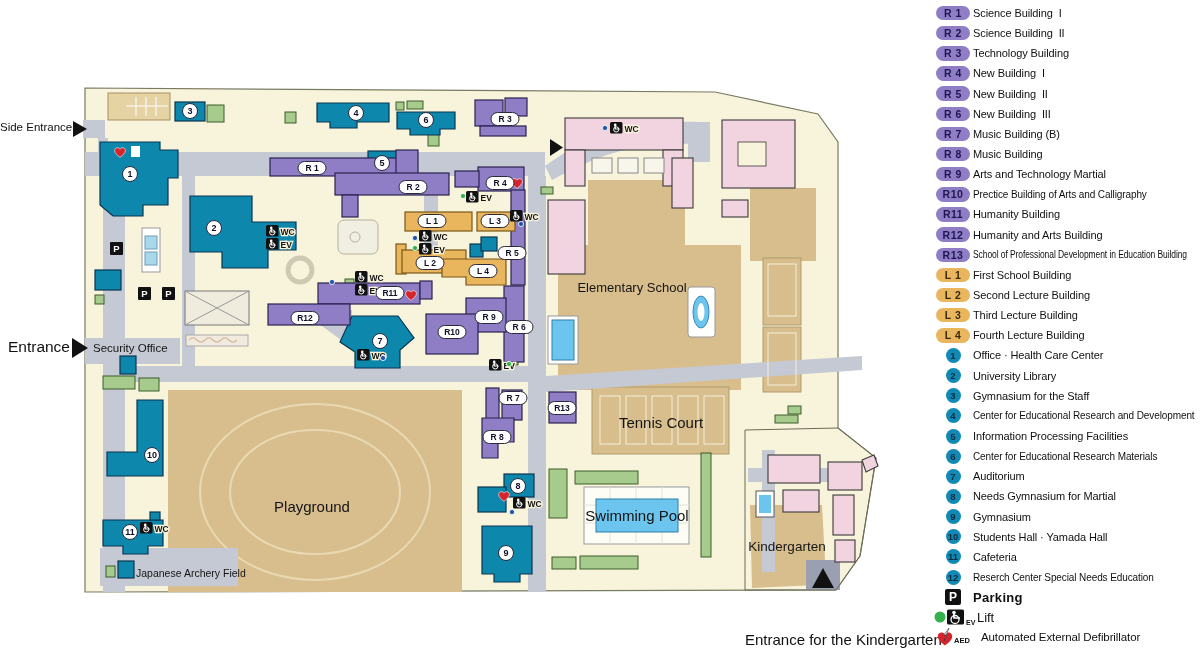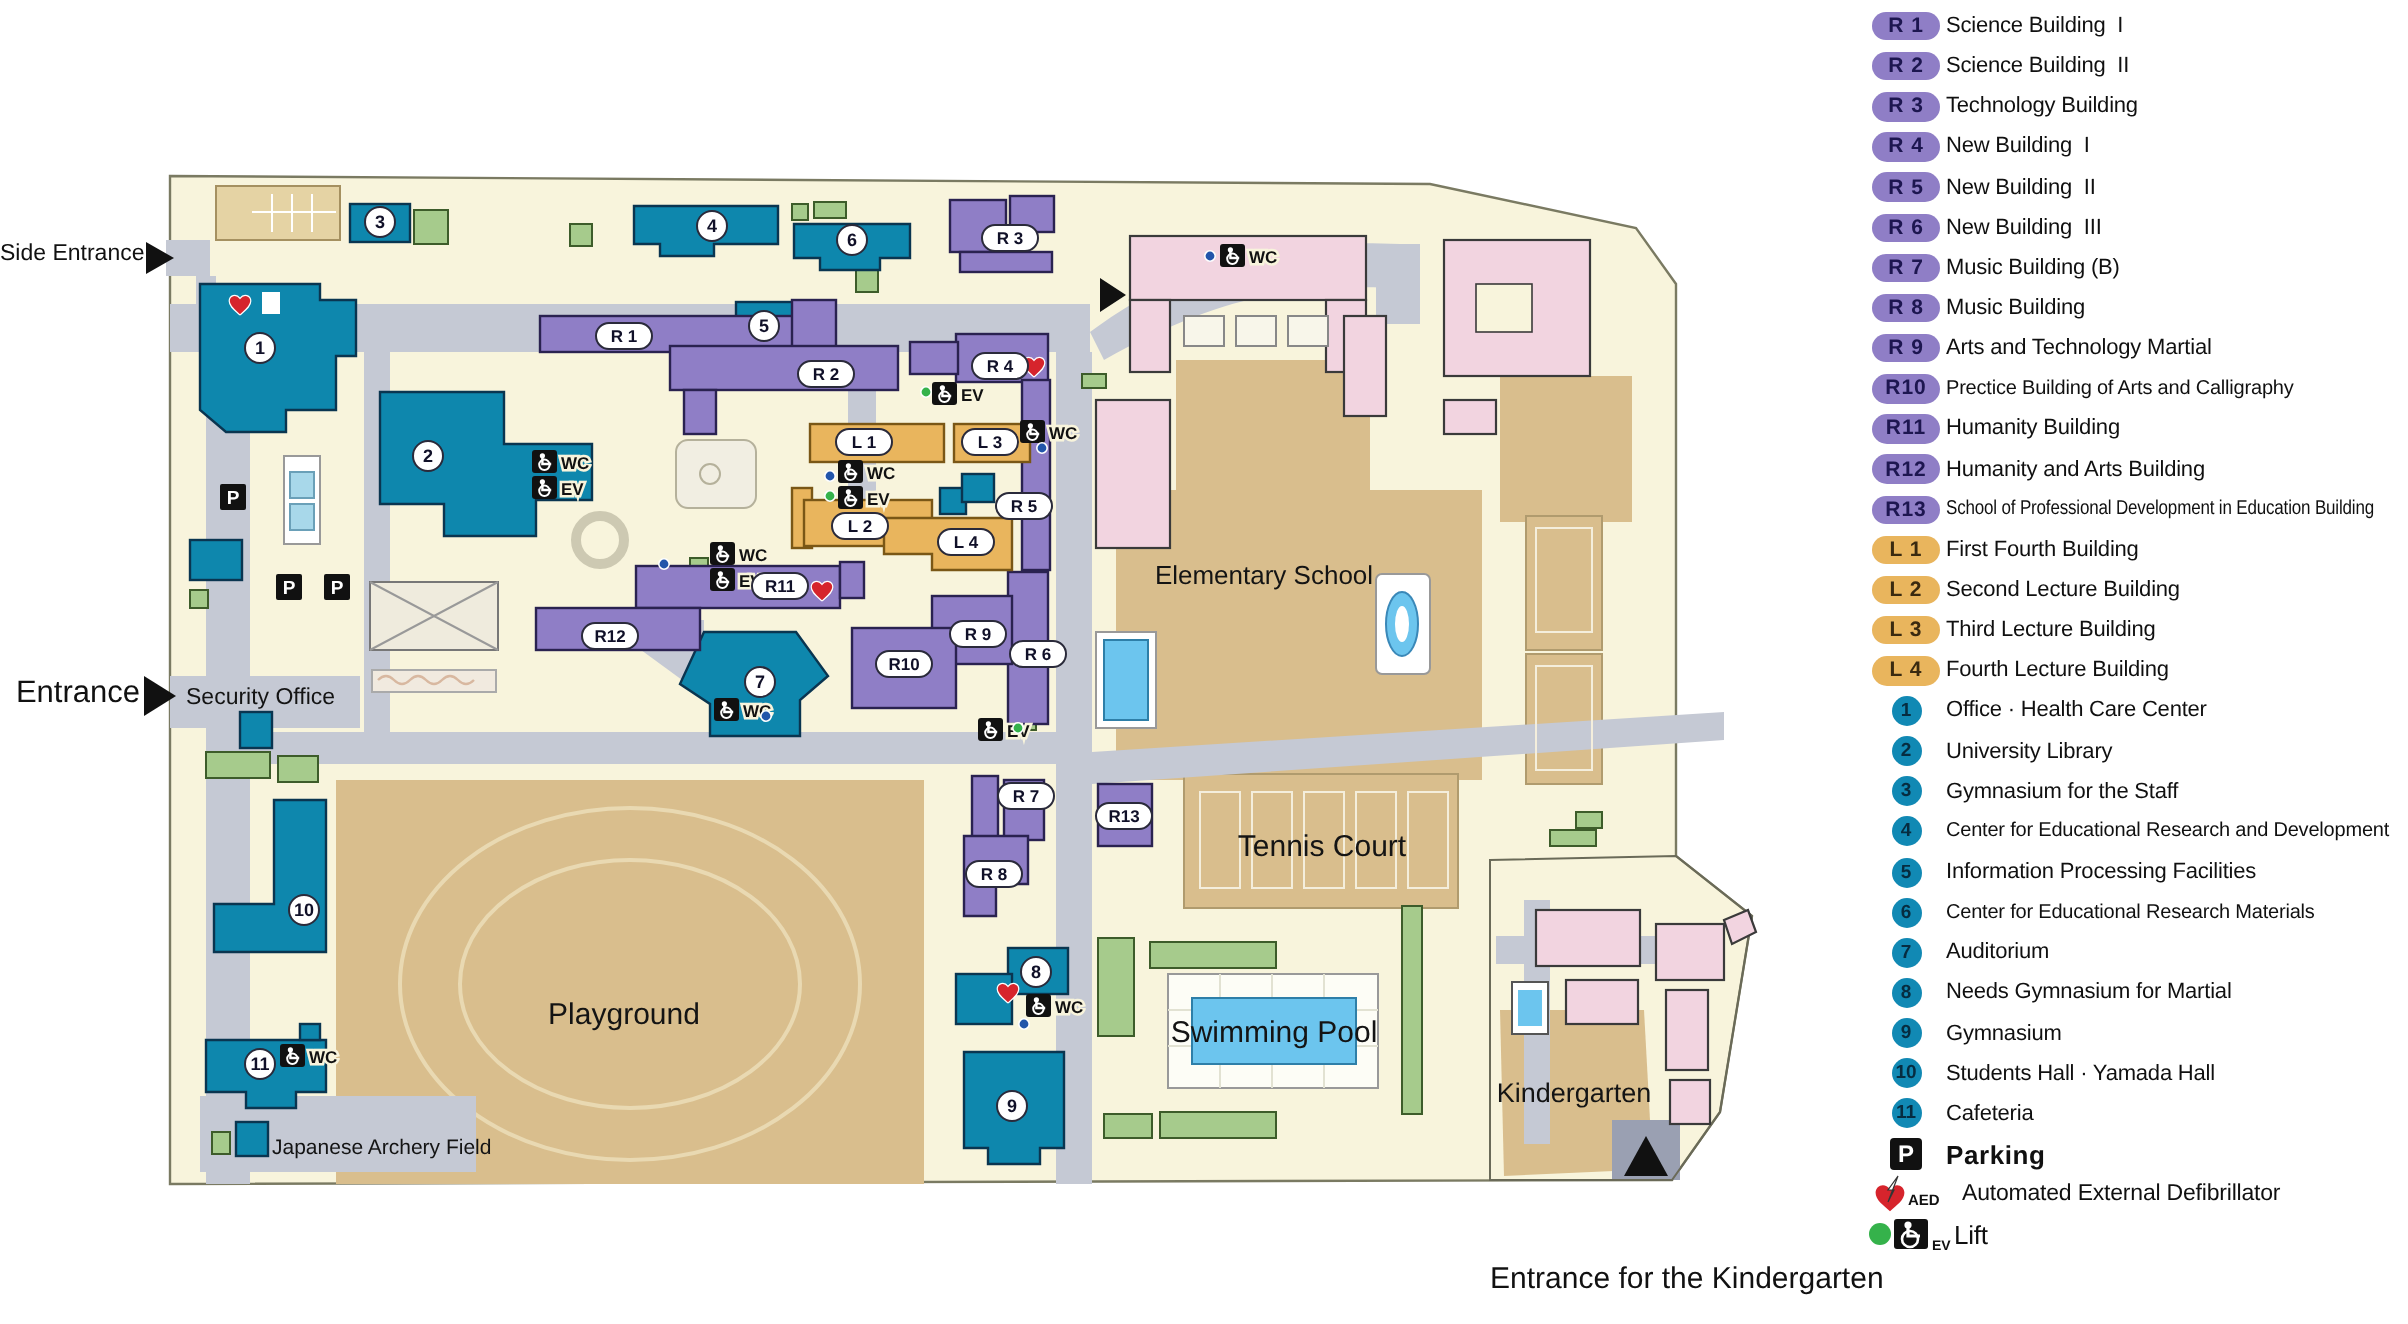--- a/index.html
+++ b/index.html
@@ -538,21 +538,21 @@
         <div class="lrow">
           <span class="bslot">
             <span class="pill pr">R13</span>
           </span>
           <span class="llab auto xs">School of Professional Development in Education Building</span>
         </div>
         <div class="lrow">
           <span class="bslot">
             <span class="pill pl">L 1</span>
           </span>
-          <span class="llab auto">First Fourth Building</span>
+          <span class="llab auto">First School Building</span>
         </div>
         <div class="lrow">
           <span class="bslot">
             <span class="pill pl">L 2</span>
           </span>
           <span class="llab auto">Second Lecture Building</span>
         </div>
         <div class="lrow">
           <span class="bslot">
             <span class="pill pl">L 3</span>
@@ -623,49 +623,55 @@
           <span class="bslot">
             <span class="nc">10</span>
           </span>
           <span class="llab auto">Students Hall · Yamada Hall</span>
         </div>
         <div class="lrow">
           <span class="bslot">
             <span class="nc">11</span>
           </span>
           <span class="llab auto">Cafeteria</span>
+        </div>
+        <div class="lrow">
+          <span class="bslot">
+            <span class="nc">12</span>
+          </span>
+          <span class="llab auto s">Reserch Center Special Needs Education</span>
         </div>
       </div>
 
   <div class="lrow">
     <span class="bslot">
       <span class="pbox">P</span>
     </span>
     <span class="llab lbold">Parking</span>
-  </div>
-
-  <div class="lrow">
-    <span class="bslot" style="width:48px">
-      <svg width="48" height="20" viewBox="0 0 48 20">
-        <path d="M0,-1.2 C-1.3,-3 -3.6,-2.2 -3.6,-0.3 C-3.6,1.5 -1.7,2.8 0,4.3 C1.7,2.8 3.6,1.5 3.6,-0.3 C3.6,-2.2 1.3,-3 0,-1.2 Z" transform="translate(12,10) scale(2)" fill="#D6242C"></path>
-        <polygon points="16,1 11,8 14,8 11,14" fill="#fff" stroke="#333" stroke-width="0.6"></polygon>
-        <text x="21" y="15.5" font-size="7.5" font-weight="bold" fill="#111">AED</text>
-      </svg>
-    </span>
-    <span class="llab" style="font-size:11.5px">Automated External Defibrillator</span>
   </div>
 
   <div class="lrow">
     <span class="bslot" style="width:44px">
       <svg width="44" height="20" viewBox="0 0 44 20">
         <circle cx="7" cy="10" r="5.5" fill="#35B24B"></circle>
         <rect x="14" y="2.5" width="17" height="15" rx="1.5" fill="#111"></rect>
         <circle cx="22" cy="12.5" r="4" fill="none" stroke="#fff" stroke-width="1.3"></circle>
         <circle cx="21" cy="5.5" r="1.8" fill="#fff"></circle>
         <path d="M21,7 V11 H27" stroke="#fff" stroke-width="1.6" fill="none"></path>
         <text x="33" y="18" font-size="7" font-weight="bold" fill="#111">EV</text>
       </svg>
     </span>
     <span class="llab" style="font-size:13px">Lift</span>
   </div>
+
+  <div class="lrow">
+    <span class="bslot" style="width:48px">
+      <svg width="48" height="20" viewBox="0 0 48 20">
+        <path d="M0,-1.2 C-1.3,-3 -3.6,-2.2 -3.6,-0.3 C-3.6,1.5 -1.7,2.8 0,4.3 C1.7,2.8 3.6,1.5 3.6,-0.3 C3.6,-2.2 1.3,-3 0,-1.2 Z" transform="translate(12,10) scale(2)" fill="#D6242C"></path>
+        <polygon points="16,1 11,8 14,8 11,14" fill="#fff" stroke="#333" stroke-width="0.6"></polygon>
+        <text x="21" y="15.5" font-size="7.5" font-weight="bold" fill="#111">AED</text>
+      </svg>
+    </span>
+    <span class="llab" style="font-size:11.5px">Automated External Defibrillator</span>
+  </div>
 </div>
 
 </div>
 
 </body></html>

